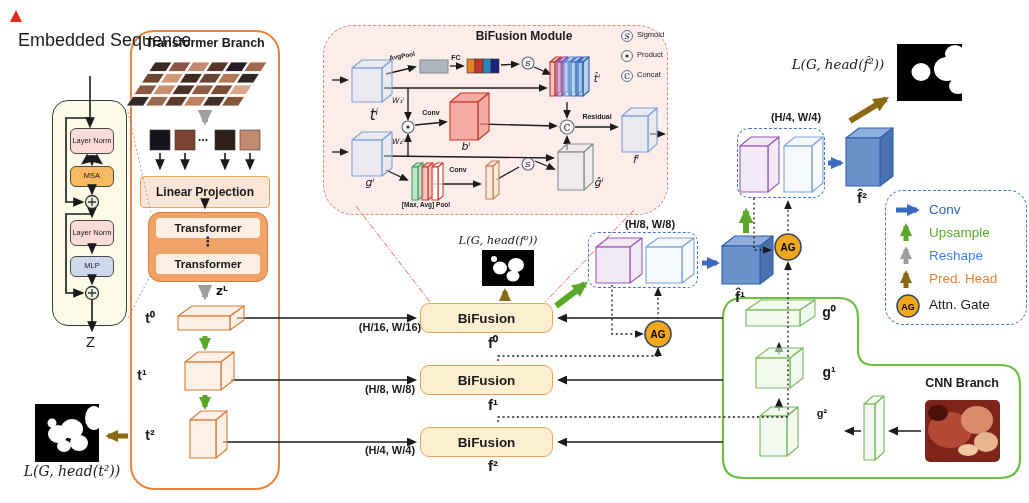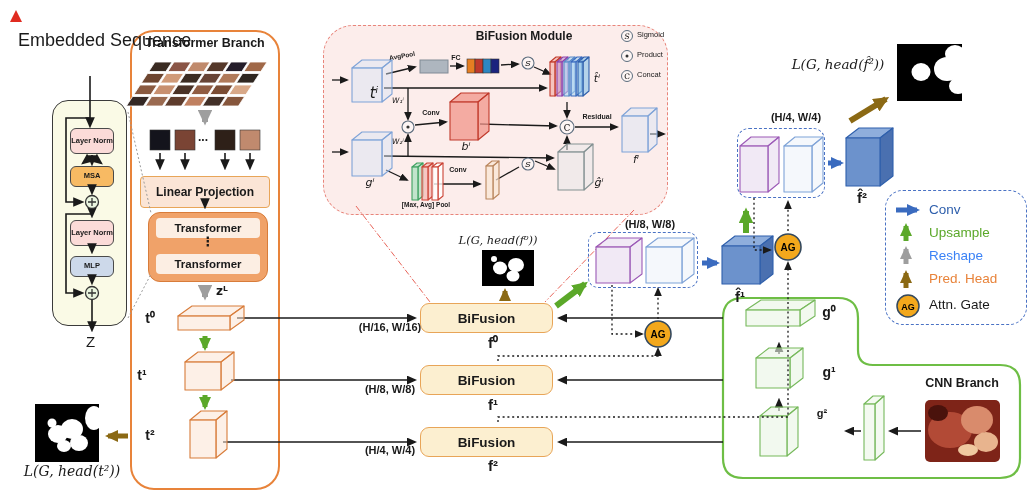--- a/index.html
+++ b/index.html
@@ -9,21 +9,21 @@
   svg.layer{position:absolute;left:0;top:0;z-index:2}
   .bx{position:absolute;z-index:1}
   .lb{position:absolute;z-index:3;white-space:nowrap;color:#1a1a1a;line-height:1.15}
   .c{transform:translateX(-50%)}
   .b{font-weight:bold}
   .m{font-family:"DejaVu Serif",serif;font-style:italic}
   .mb{font-family:Liberation Sans, sans-serif;font-weight:bold}
   .mi{font-family:"DejaVu Sans",sans-serif;font-style:italic}
   .flex{display:flex;align-items:center;justify-content:center;text-align:center}
   #vit-box{left:52px;top:100px;width:75px;height:226px;background:#FAFAE6;border:1.5px solid #3a3a3a;border-radius:16px}
-  .vitcell{width:44px;height:26px;border:1.2px solid #4a4a4a;border-radius:6px;font-size:7.5px;font-weight:bold;line-height:1.1}
+  .vitcell{width:44px;height:26px;border:1.2px solid #4a4a4a;border-radius:6px;font-size:7.5px;font-weight:normal;line-height:1.1}
   #tb-box{left:130px;top:30px;width:150px;height:460px;background:#fff;border:2px solid #E8833A;border-radius:24px}
   #lp-box{left:140px;top:176px;width:130px;height:32px;background:#FBE5D6;border:1.4px solid #E8A558;border-radius:4px}
   #stack-box{left:148px;top:212px;width:120px;height:70px;background:#F0A269;border:1.4px solid #D87C3A;border-radius:12px}
   .trcell{left:156px;width:104px;height:20px;background:#FCEEE3;border-radius:4px;font-size:11.5px;font-weight:bold}
   #module-box{left:323px;top:25px;width:345px;height:190px;background:#FCEDEB;border:1.5px dashed #E8847A;border-radius:30px}
   .bf{left:420px;width:133px;height:30px;background:#FCEFD0;border:1.6px solid #E8A558;border-radius:9px;font-size:13.5px;font-weight:bold}
   .dashbox{border:1.6px dashed #4A72C4;background:transparent}
   #h8-box{left:588px;top:232px;width:110px;height:56px;border-radius:10px}
   #h4-box{left:737px;top:128px;width:88px;height:70px;border-radius:12px}
   #legend-box{left:885px;top:190px;width:142px;height:135px;border-radius:18px}
@@ -470,21 +470,21 @@
   <div class="lb b c" style="left:203px;top:131px;font-size:12px">...</div>
   <div class="lb b c" style="left:208px;top:235px;font-size:13px">⋮</div>
   <div class="lb b" style="left:216px;top:285px;font-size:12px;font-family:'DejaVu Sans',sans-serif">zᴸ</div>
   <div class="lb mb c" style="left:150px;top:310px;font-size:14px">t⁰</div>
   <div class="lb mb c" style="left:142px;top:367px;font-size:14px">t¹</div>
   <div class="lb mb c" style="left:150px;top:427px;font-size:14px">t²</div>
 
   <div class="lb m c" style="left:72px;top:463px;font-size:14px">L(G, head(t²))</div>
 
   <div class="lb b c" style="left:524px;top:30px;font-size:12px">BiFusion Module</div>
-  <div class="lb mi c" style="left:374px;top:85px;font-size:15px">tⁱ</div>
+  <div class="lb mi c" style="left:374px;top:107px;font-size:15px">tⁱ</div>
   <div class="lb mi c" style="left:370px;top:177px;font-size:11px">gⁱ</div>
   <div class="lb mi c" style="left:466px;top:141px;font-size:11px">bⁱ</div>
   <div class="lb mi c" style="left:636px;top:154px;font-size:11px">fⁱ</div>
   <div class="lb mi c" style="left:597px;top:73px;font-size:11px">t̂ⁱ</div>
   <div class="lb mi c" style="left:599px;top:177px;font-size:11px">ĝⁱ</div>
   <div class="lb b c" style="left:402px;top:52px;font-size:6.5px;transform:translateX(-50%) rotate(-10deg)">AvgPool</div>
   <div class="lb b c" style="left:456px;top:54px;font-size:7px">FC</div>
   <div class="lb mi c" style="left:398px;top:97px;font-size:7.5px">W₁ⁱ</div>
   <div class="lb mi c" style="left:398px;top:138px;font-size:7.5px">W₂ⁱ</div>
   <div class="lb b c" style="left:431px;top:109px;font-size:7px">Conv</div>

